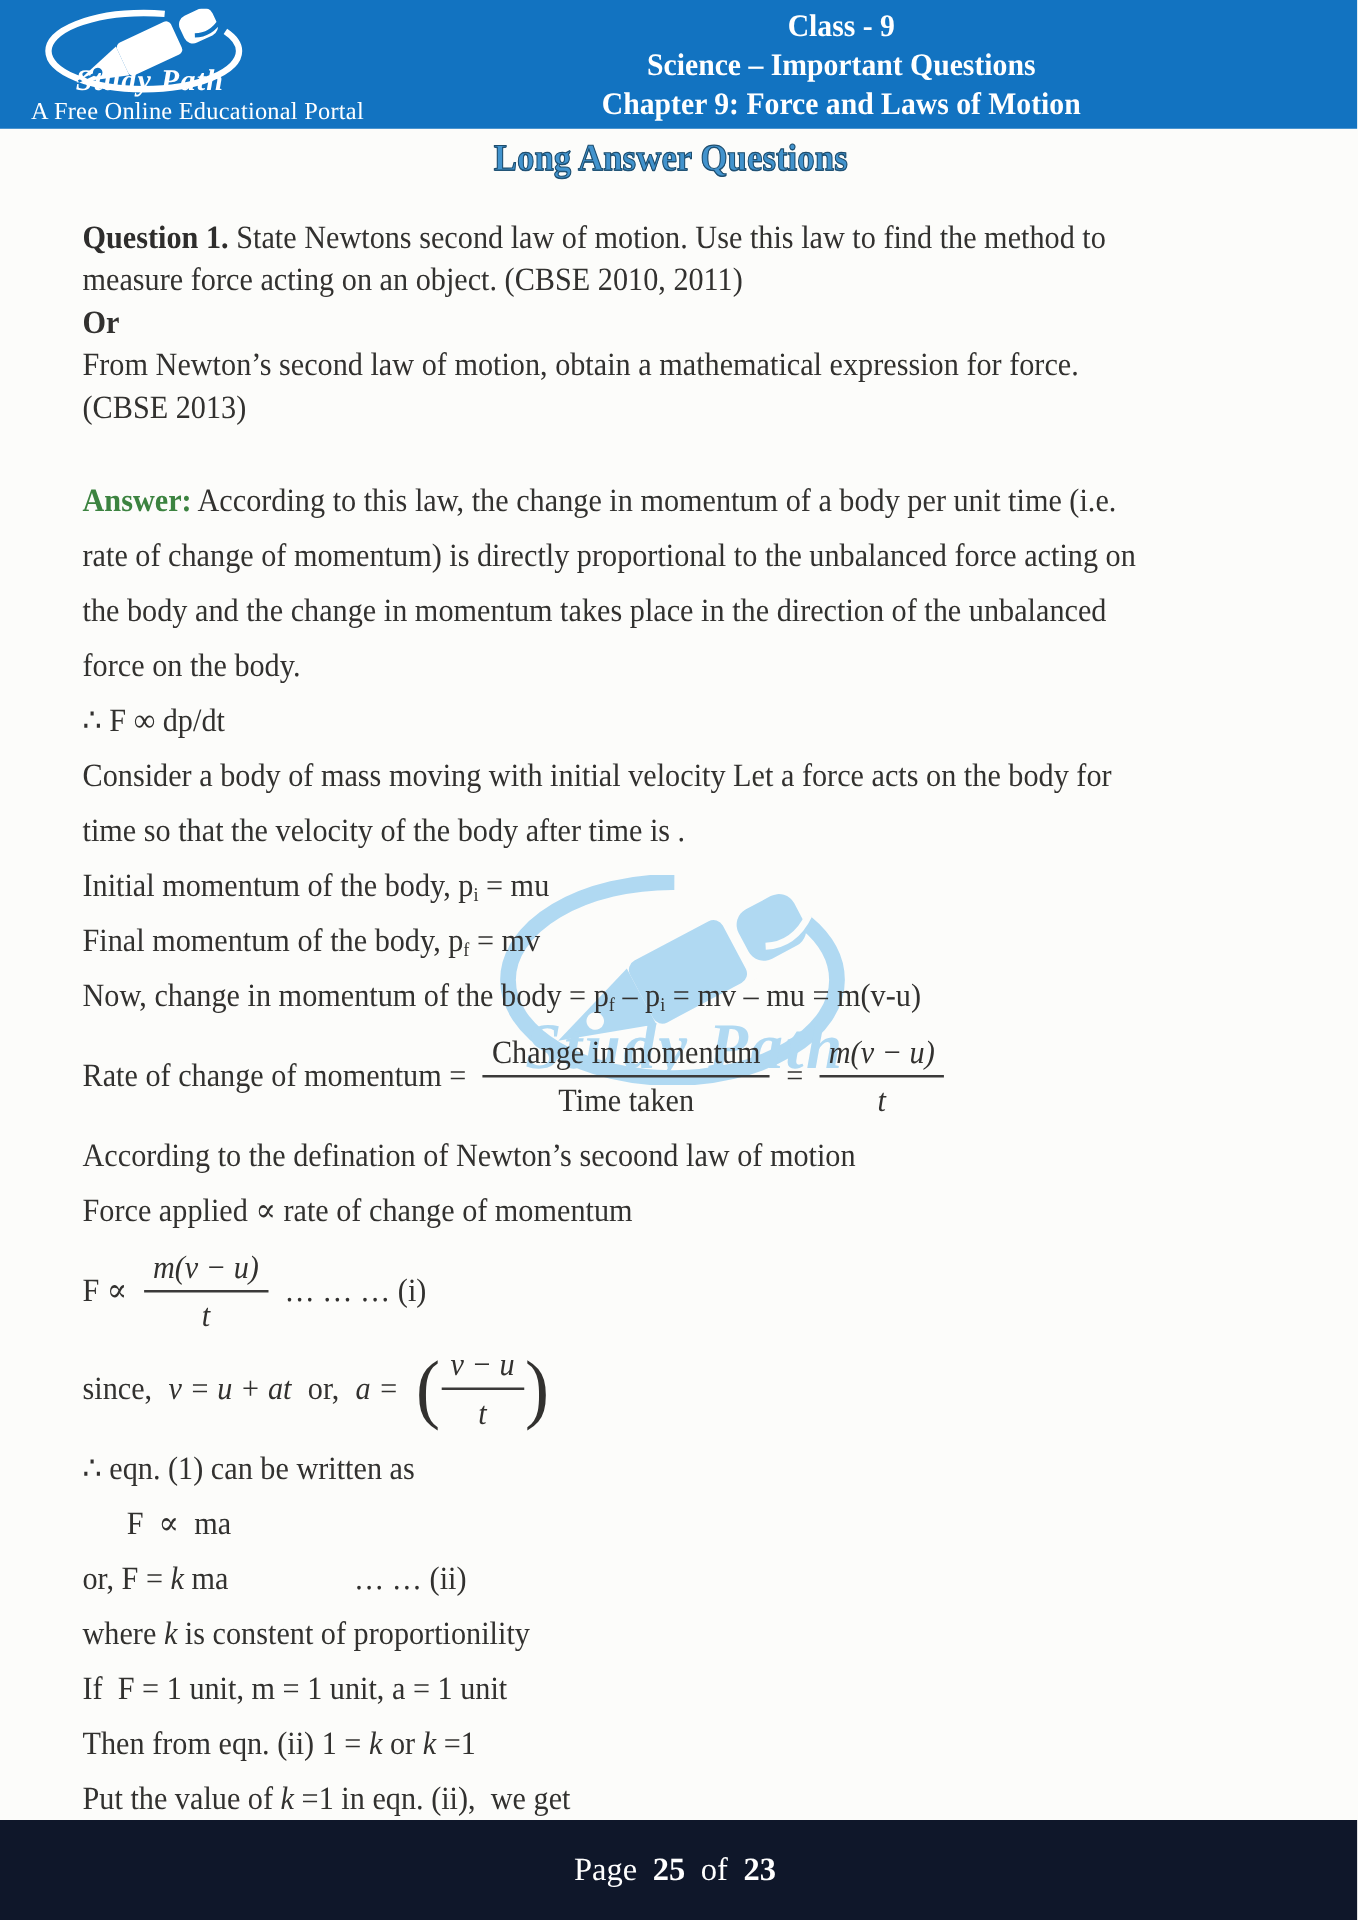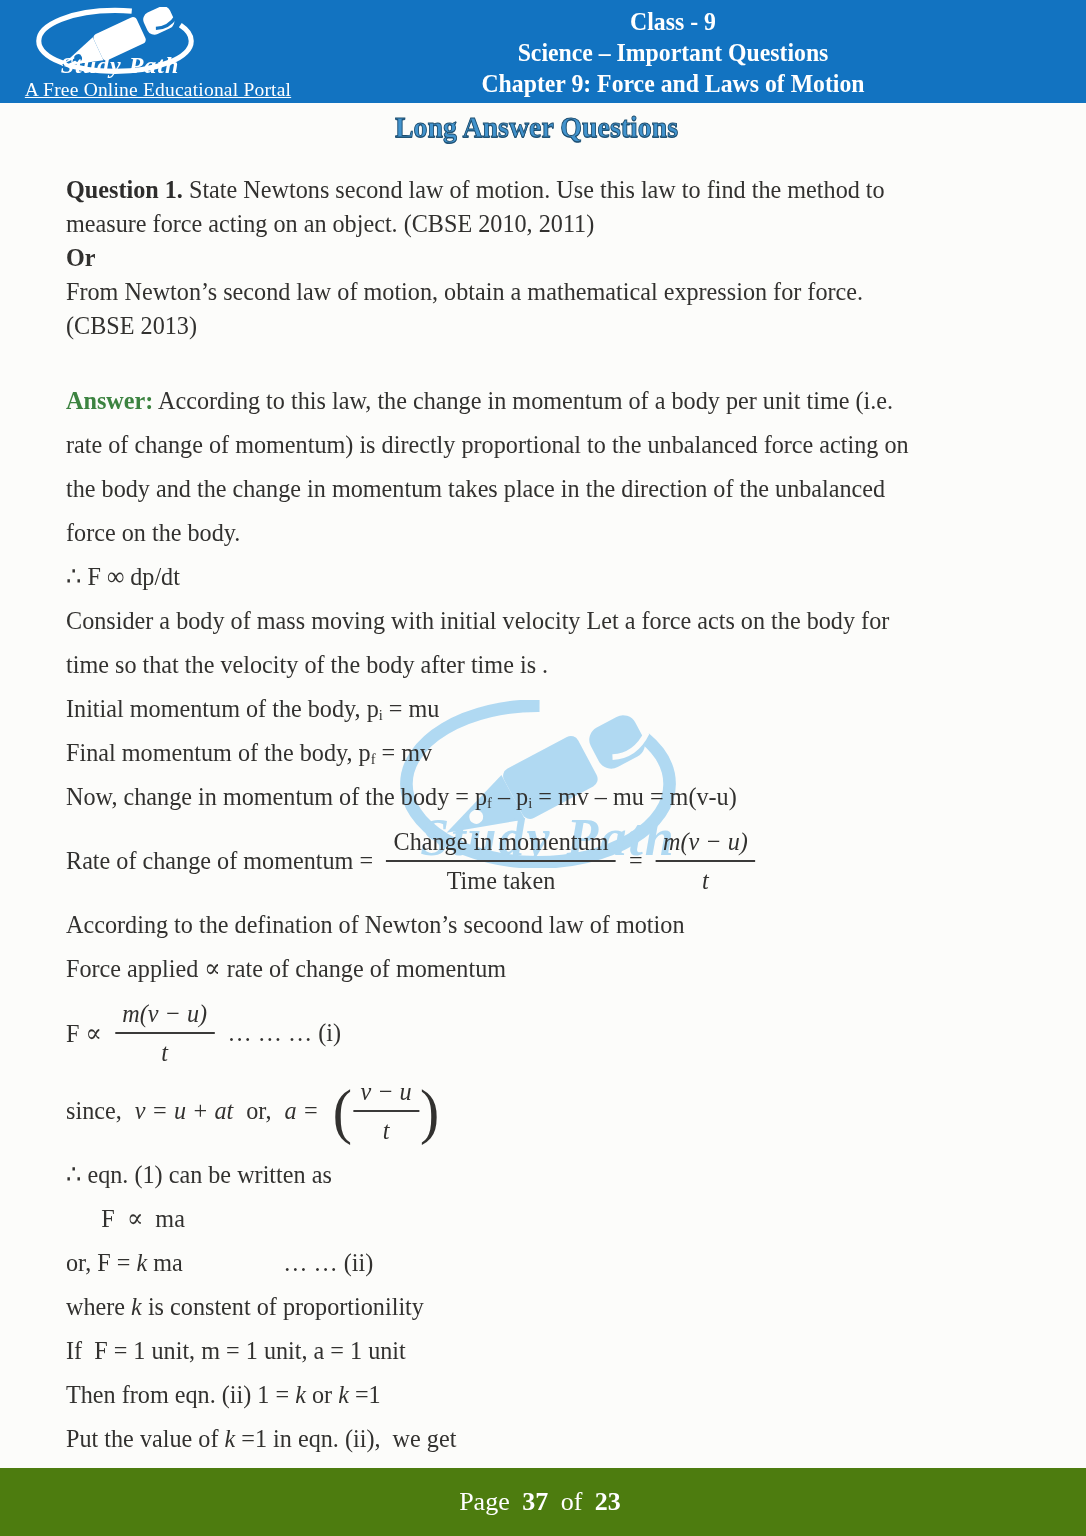--- a/index.html
+++ b/index.html
@@ -4,21 +4,21 @@
 <style>
   html,body{margin:0;padding:0;}
   body{width:1086px;height:1536px;background:#fcfcfa;font-family:"Liberation Serif","DejaVu Serif",serif;color:#32312f;}
   .page{position:relative;width:1086px;height:1536px;overflow:hidden;background:#fcfcfa;}
 
   
   .header{position:absolute;top:0;left:0;right:0;height:103px;background:#1273c1;color:#fff;z-index:2;}
   .brand{position:absolute;left:8px;top:2px;width:300px;height:100px;}
   .brand svg{position:absolute;left:22px;top:5px;}
   .brand-script{position:absolute;left:32px;top:50px;width:160px;text-align:center;font-style:italic;font-weight:bold;font-size:24px;letter-spacing:1px;}
-  .brand-tagline{position:absolute;left:0;top:77px;width:300px;text-align:center;font-size:19.5px;letter-spacing:.2px;text-decoration:underline;}
+  .brand-tagline{position:absolute;left:0;top:77px;width:300px;text-align:center;font-size:19.5px;letter-spacing:.2px;}
   .header-titles{position:absolute;left:300px;right:40px;top:6px;text-align:center;font-weight:600;transform:scaleX(.95);transform-origin:50% 0;}
   .header-titles .ht{font-size:25px;line-height:31px;}
 
   
   .content{position:absolute;left:66px;top:103px;width:1012px;transform:scaleX(.93);transform-origin:0 0;z-index:1;}
   .section-title{margin-top:6px;text-align:center;font-size:30px;line-height:36px;font-weight:bold;color:#4293cd;-webkit-text-stroke:.9px #1d4d6e;text-shadow:0 1px 0 #2a5b80;}
   .q-block{margin-top:28px;}
   .a-block{margin-top:36px;}
   .ln{line-height:34px;font-size:26px;white-space:nowrap;}
   .a-block .ln{line-height:44px;}
@@ -37,21 +37,21 @@
   .frac .num{padding:0 8px 2px;border-bottom:2.5px solid #3b3a39;}
   .frac .den{padding-top:2px;}
   .pwrap{display:inline-flex;align-items:center;}
   .paren{font-size:62px;font-weight:400;line-height:.85;margin:0 1px;}
 
   
   .watermark{position:absolute;left:398px;top:700px;width:300px;height:215px;opacity:.8;z-index:0;}
   .wm-script{position:absolute;left:-20px;top:108px;width:340px;text-align:center;font-style:italic;font-weight:bold;font-size:52px;color:#9ed1f1;letter-spacing:2px;}
 
   
-  .footer{position:absolute;left:0;right:0;bottom:0;height:68px;background:#4d7c0f;color:#fff;display:flex;align-items:center;justify-content:center;font-size:26px;z-index:2;}
+  .footer{position:absolute;left:0;right:0;bottom:0;height:80px;background:#0f172a;color:#fff;display:flex;align-items:center;justify-content:center;font-size:26px;z-index:2;}
   .footer .num{font-weight:bold;margin:0 6px;}
   .footer span{white-space:pre;}
 </style>
 </head>
 <body>
 
 <div class="page">
 
   <div class="header">
     <div class="brand">
@@ -152,18 +152,18 @@
         <div class="ln"><span>or, F = </span><span class="mi">k</span><span> ma</span><span class="gap"></span><span>… … (ii)</span></div>
         <div class="ln"><span>where </span><span class="mi">k</span><span> is constent of proportionility</span></div>
         <div class="ln">If&nbsp; F = 1 unit, m = 1 unit, a = 1 unit</div>
         <div class="ln"><span>Then from eqn. (ii) 1 = </span><span class="mi">k</span><span> or </span><span class="mi">k</span><span> =1</span></div>
         <div class="ln"><span>Put the value of </span><span class="mi">k</span><span> =1 in eqn. (ii), &nbsp;we get</span></div>
       </div>
   </div>
 
   <div class="footer">
     <span>Page </span>
-      <span class="num">37</span>
+      <span class="num">25</span>
       <span> of </span>
       <span class="num">23</span>
   </div>
 
 </div>
 
 </body></html>

